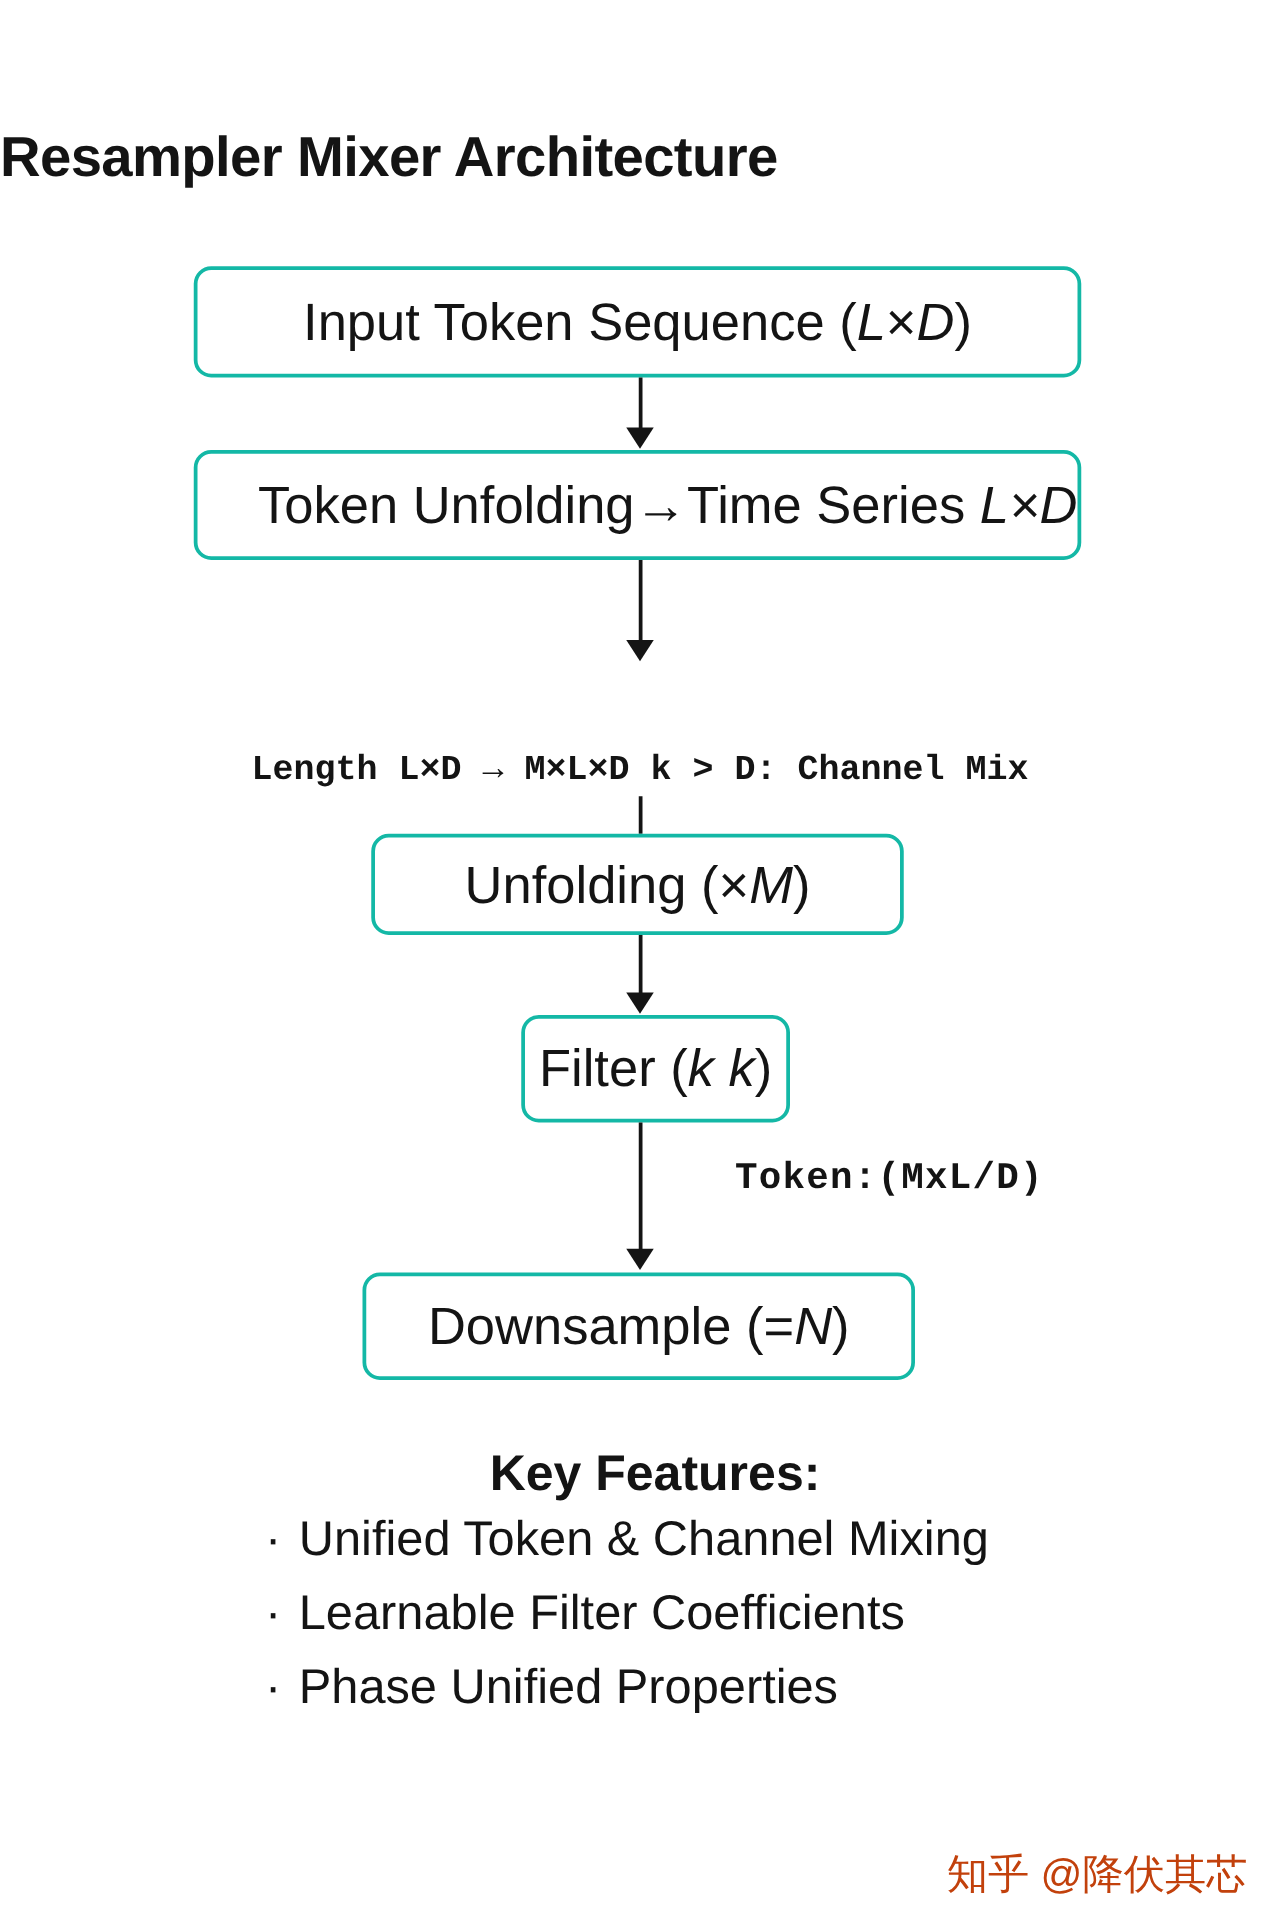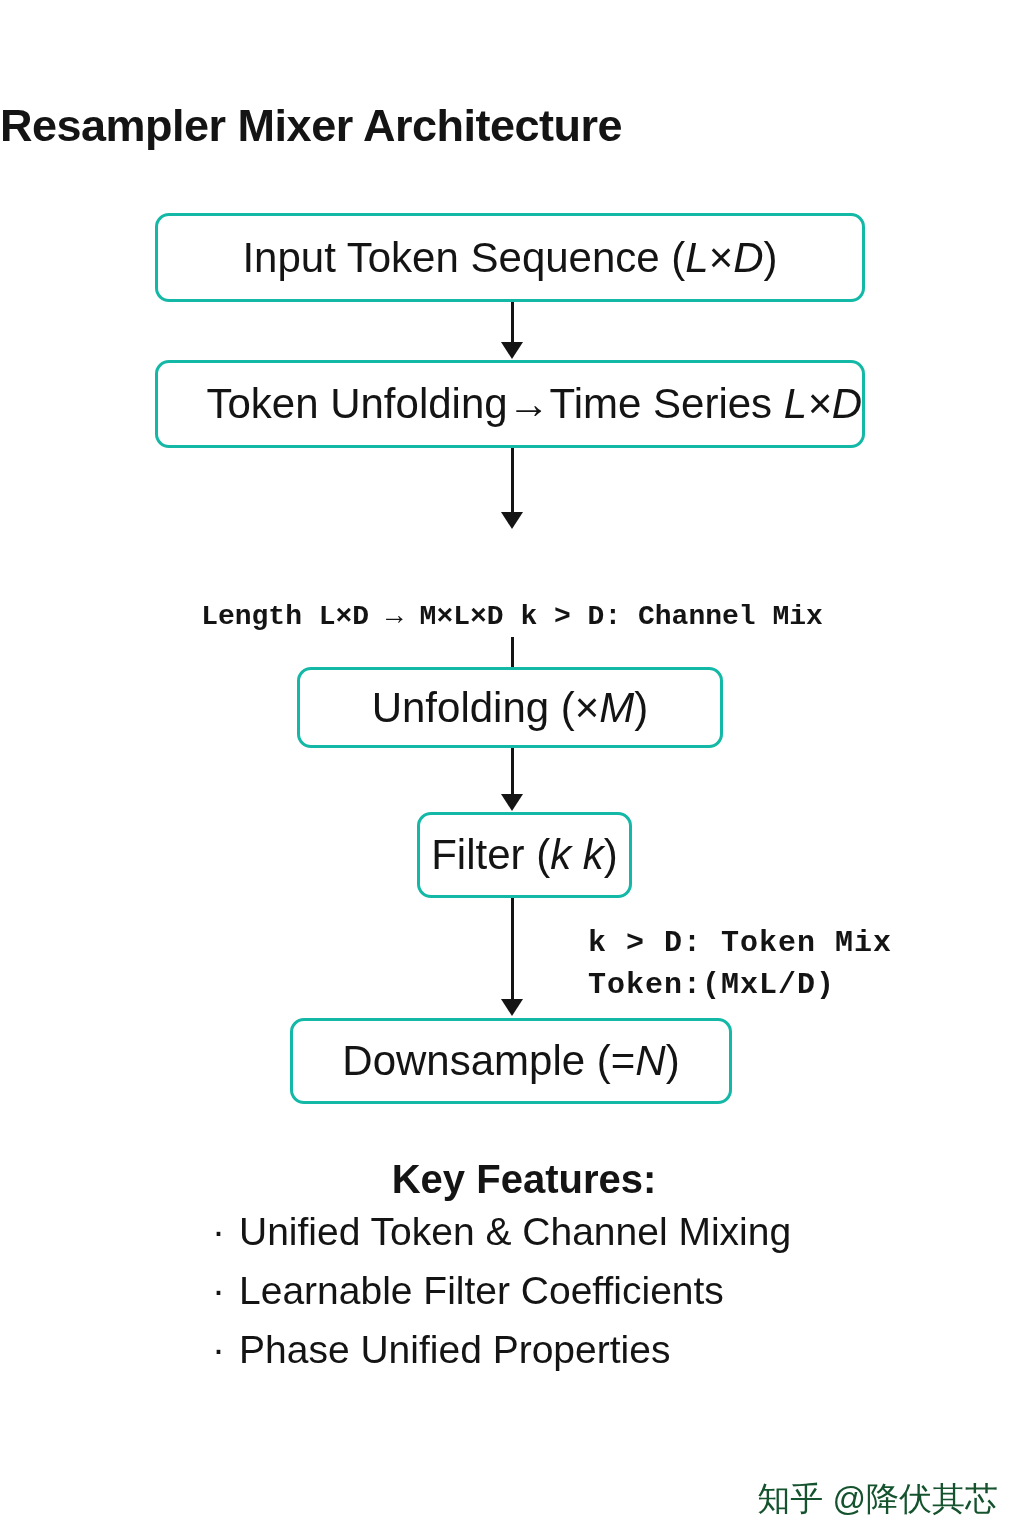--- a/index.html
+++ b/index.html
@@ -52,21 +52,21 @@
   }
   .features-heading { top: 1157px; margin-left: 12px; }
   .feature-row {
     position: absolute; left: 212px; width: 760px;
     font-size: 39px; white-space: nowrap;
     display: flex; align-items: baseline;
   }
   .bullet { margin-right: 14px; font-size: 39px; }
   .watermark {
     position: absolute; top: 1477px; right: 26px;
-    font-size: 33px; color: #14532d;
+    font-size: 33px; color: #c2410c;
     text-shadow: 1px 1px 0 #ffffff;
     white-space: nowrap;
   }
 </style>
 </head>
 <body>
 
 <div class="canvas">
 
   <div class="abs page-title">Resampler Mixer Architecture</div>
@@ -106,21 +106,20 @@
   <div class="box" style="left:405px; top:812px; width:215px; height:86px;margin-left:12px;">
     <span><span>Filter (</span><span class="it">k</span><span> </span><span class="it">k</span><span>)</span></span>
   </div>
 
   <div>
     <div class="vline" style="top:898px; height:103px;"></div>
     <div class="ahead" style="top:999px;"></div>
   </div>
 
   <div class="filter-annotation mono">
-    <div>k &gt; D: Token Mix</div>
     <div>Token:(MxL/D)</div>
   </div>
 
   <div class="box" style="left:290px; top:1018px; width:442px; height:86px;">
     <span><span>Downsample (=</span><span class="it">N</span><span>)</span></span>
   </div>
 
   <div class="section-heading features-heading">Key Features:</div>
 
   <div class="feature-row" style="top:1210px;">

